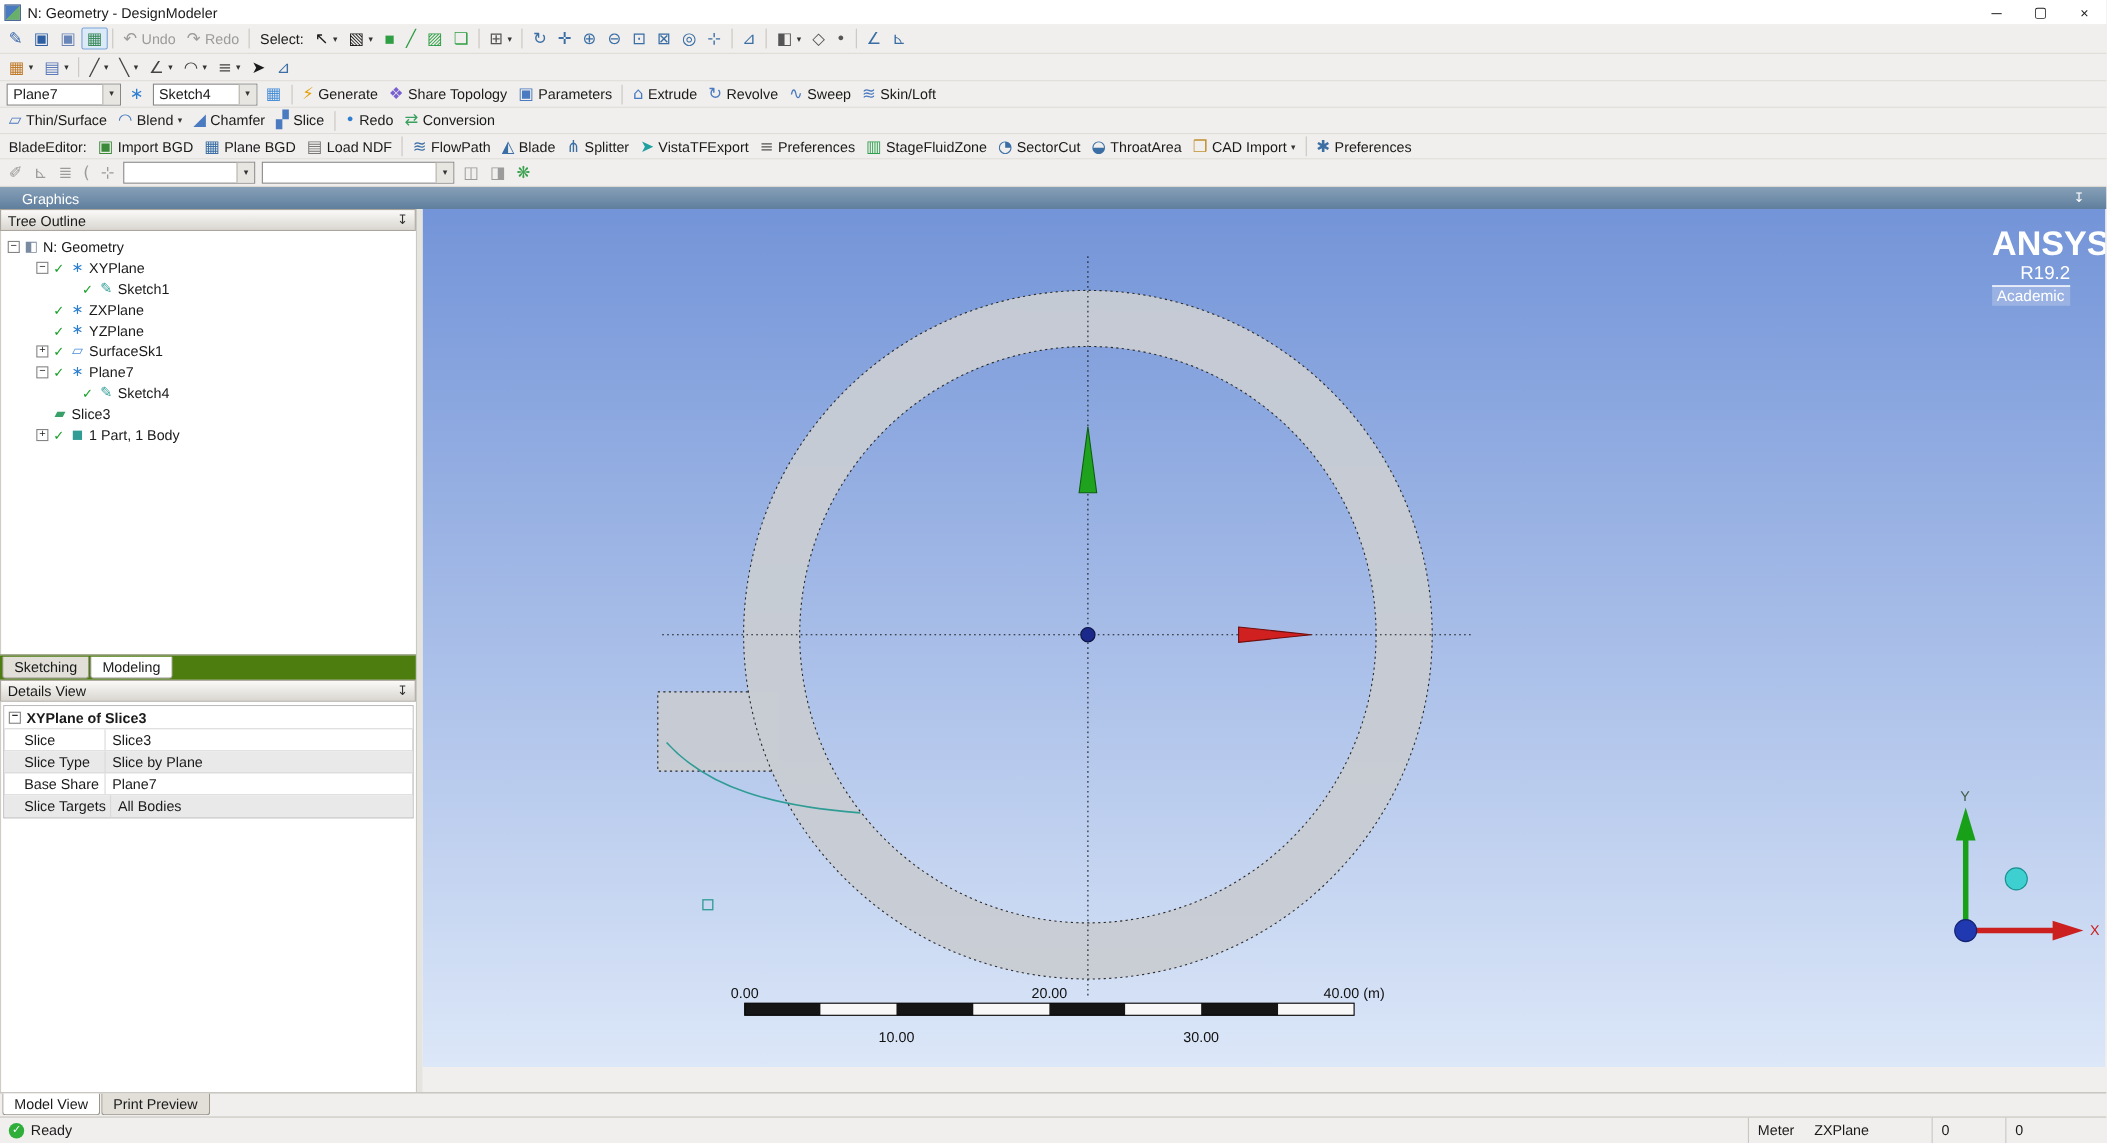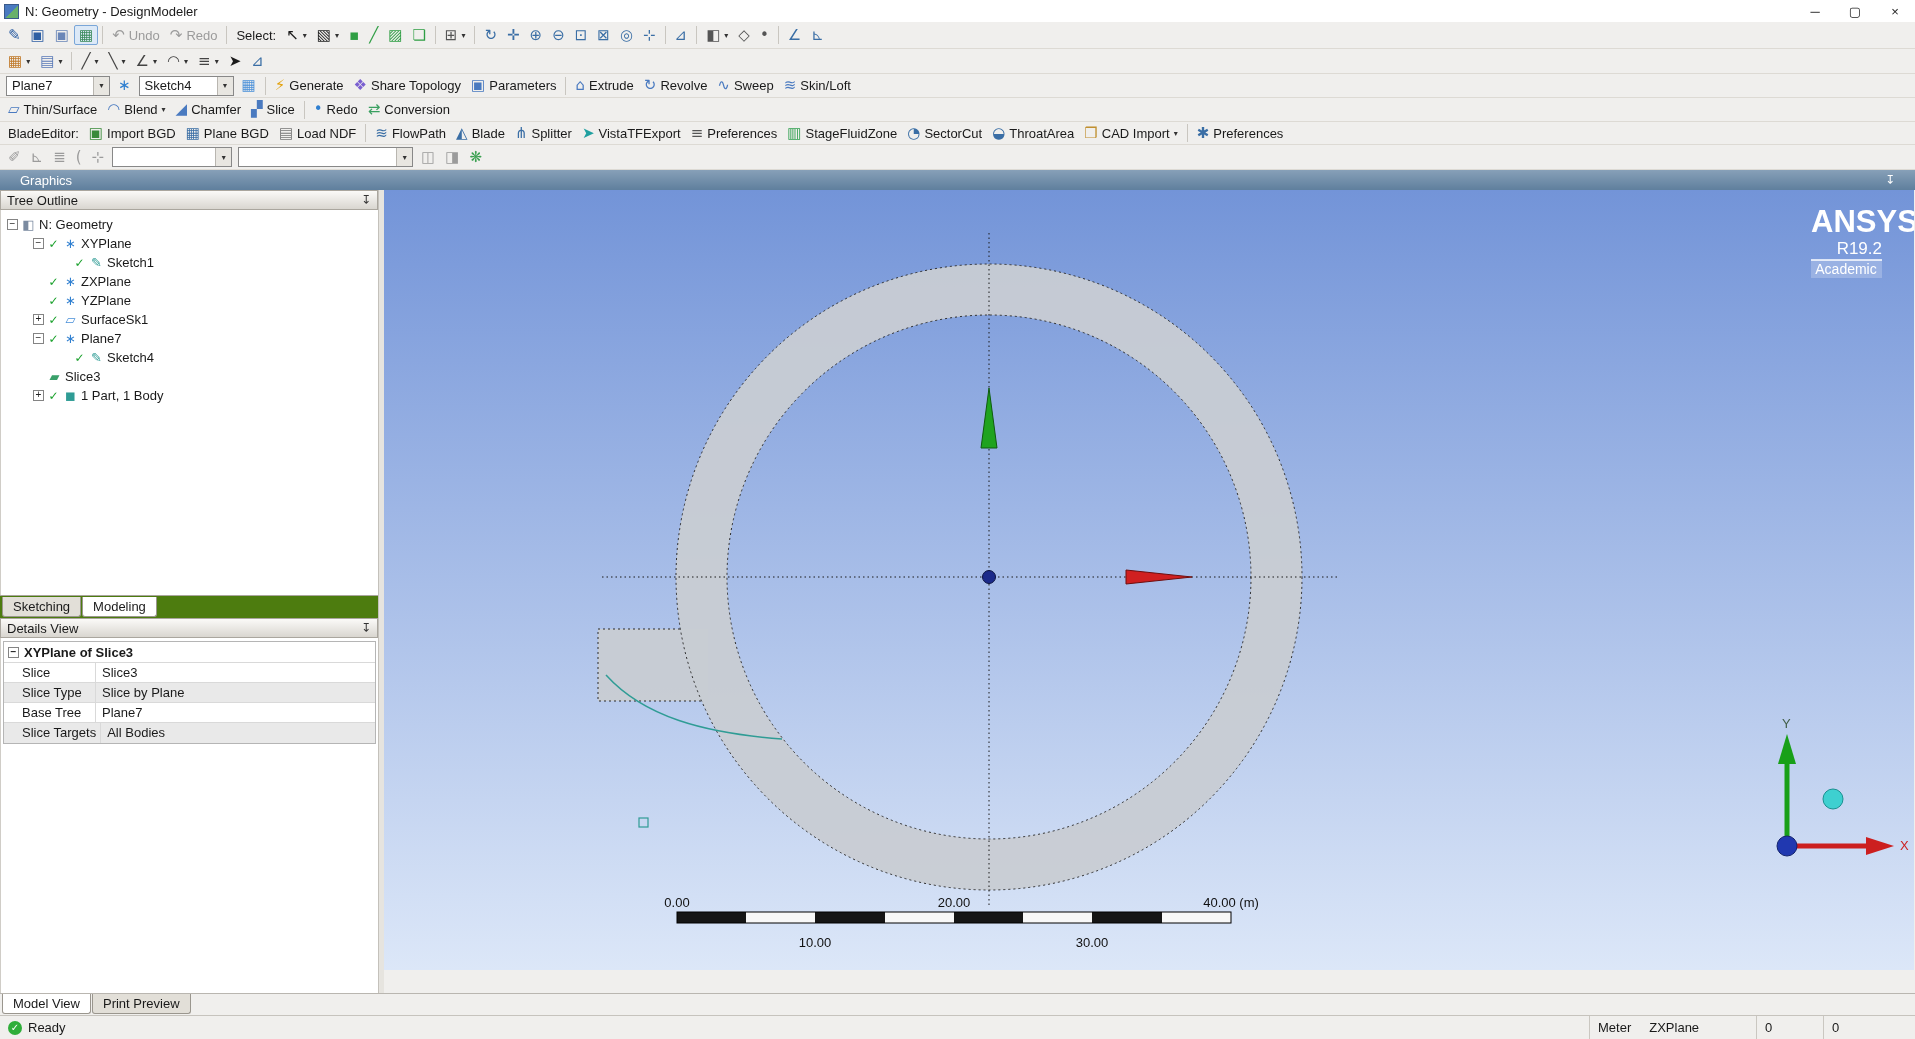--- a/index.html
+++ b/index.html
@@ -469,21 +469,21 @@
           <div>
               <div class="drow">
                 <div class="dlabel">Slice</div>
                 <div class="dvalue">Slice3</div>
               </div>
               <div class="drow alt">
                 <div class="dlabel">Slice Type</div>
                 <div class="dvalue">Slice by Plane</div>
               </div>
               <div class="drow">
-                <div class="dlabel">Base Tree</div>
+                <div class="dlabel">Base Share</div>
                 <div class="dvalue">Plane7</div>
               </div>
               <div class="drow alt">
                 <div class="dlabel">Slice Targets</div>
                 <div class="dvalue">All Bodies</div>
               </div>
             </div>
         </div>
       </div>
     </div>

